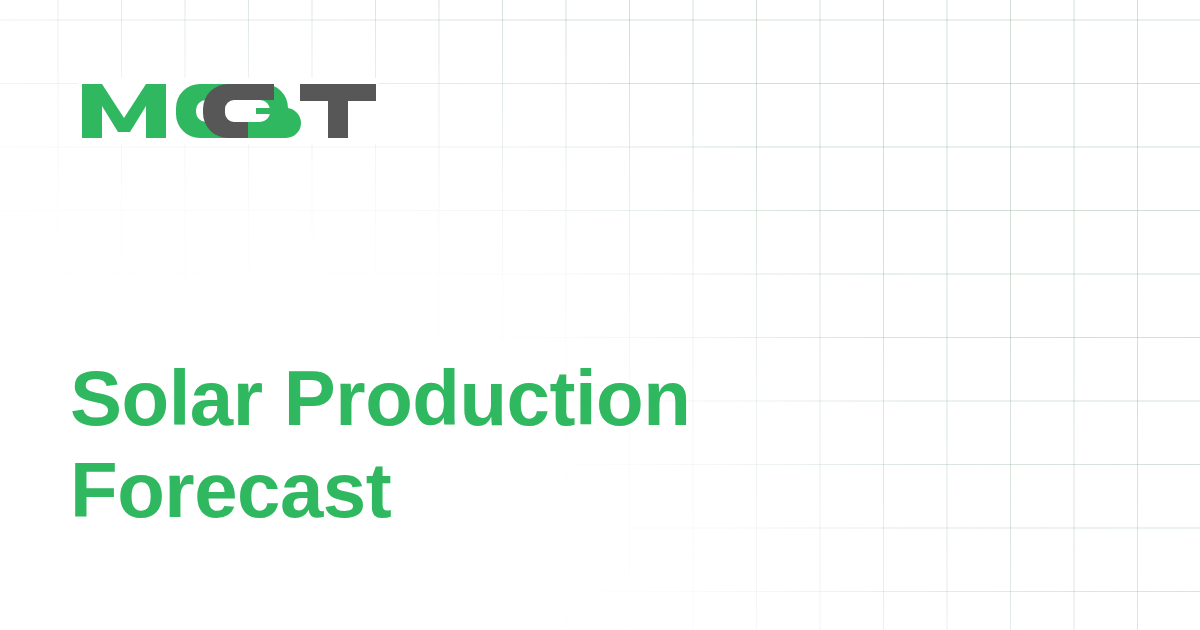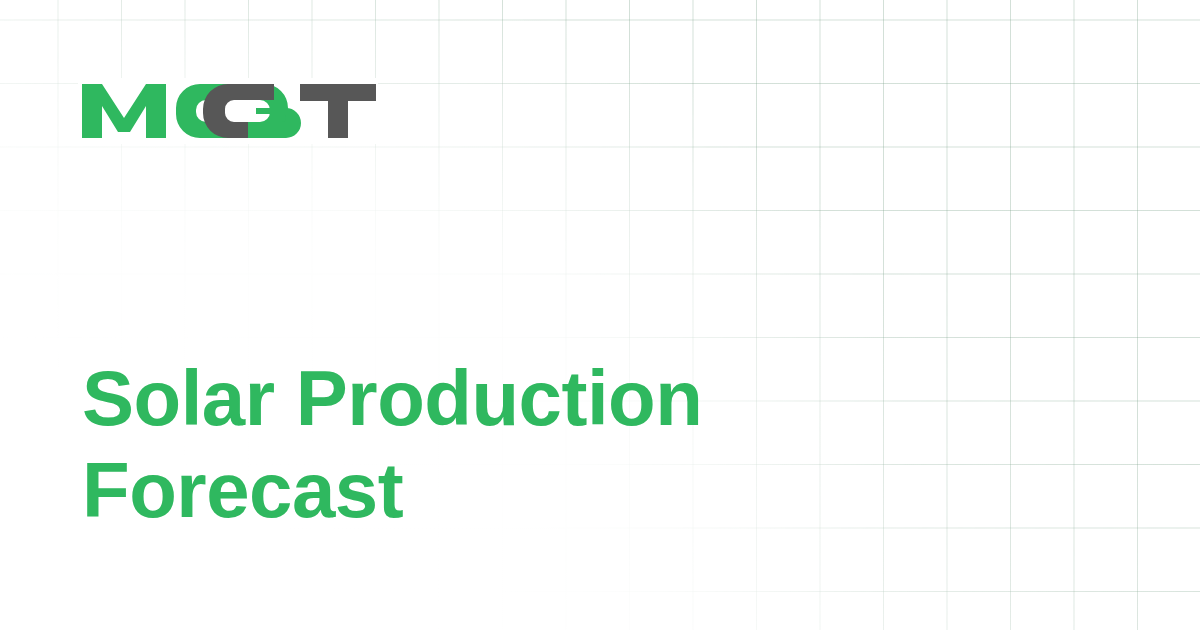--- a/index.html
+++ b/index.html
@@ -105,21 +105,21 @@
   .logo-svg {
     position: absolute;
     left: 0;
     top: 0;
     display: block;
   }
 
   
   .headline {
     position: absolute;
-    left: 82px;
+    left: 70px;
     top: 352px;
     width: 760px;
     margin: 0;
     font-family: "Liberation Sans Narrow", "Liberation Sans", sans-serif;
     font-weight: 700;
     font-size: 78px;
     line-height: 92px;
     letter-spacing: -0.5px;
     color: #2fb85f;
     white-space: pre-line;

